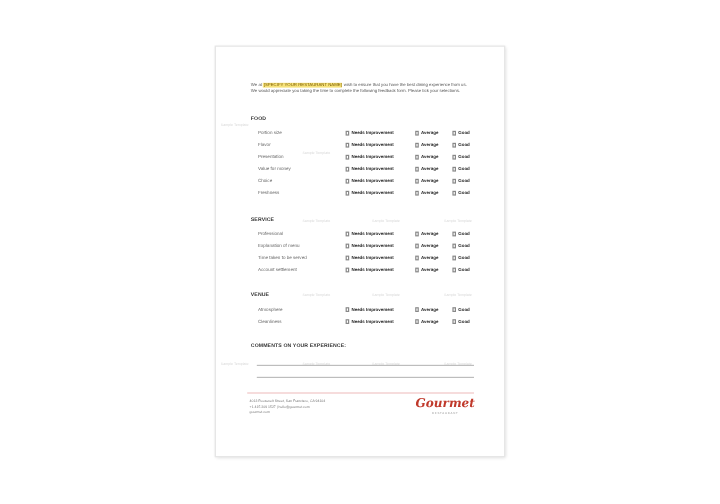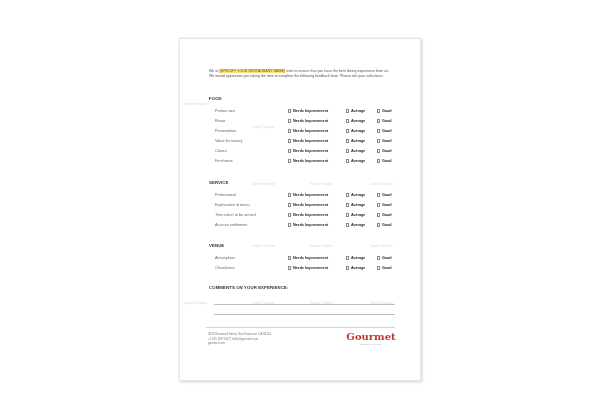--- a/index.html
+++ b/index.html
@@ -57,21 +57,21 @@
     }
     .footer-addr {
       position: absolute; left: 28px; top: 293px;
       font-size: 2.9px; line-height: 4.6px; color: #777;
     }
     .brand {
       position: absolute; left: 166px; top: 293px; width: 50px; text-align: center;
     }
     .brand-name {
       font-family: "DejaVu Serif", serif; font-weight: bold;
-      font-size: 10px; color: #c0392b; line-height: 10px; display: block;
+      font-size: 10px; color: #c0392b; line-height: 10px; display: block; font-style: italic;
     }
     .brand-sub {
       font-size: 2.4px; letter-spacing: 0.6px; color: #999; display: block; margin-top: 0.5px;
     }
   </style>
 </head>
 <body>
 
 <div class="page">
 

